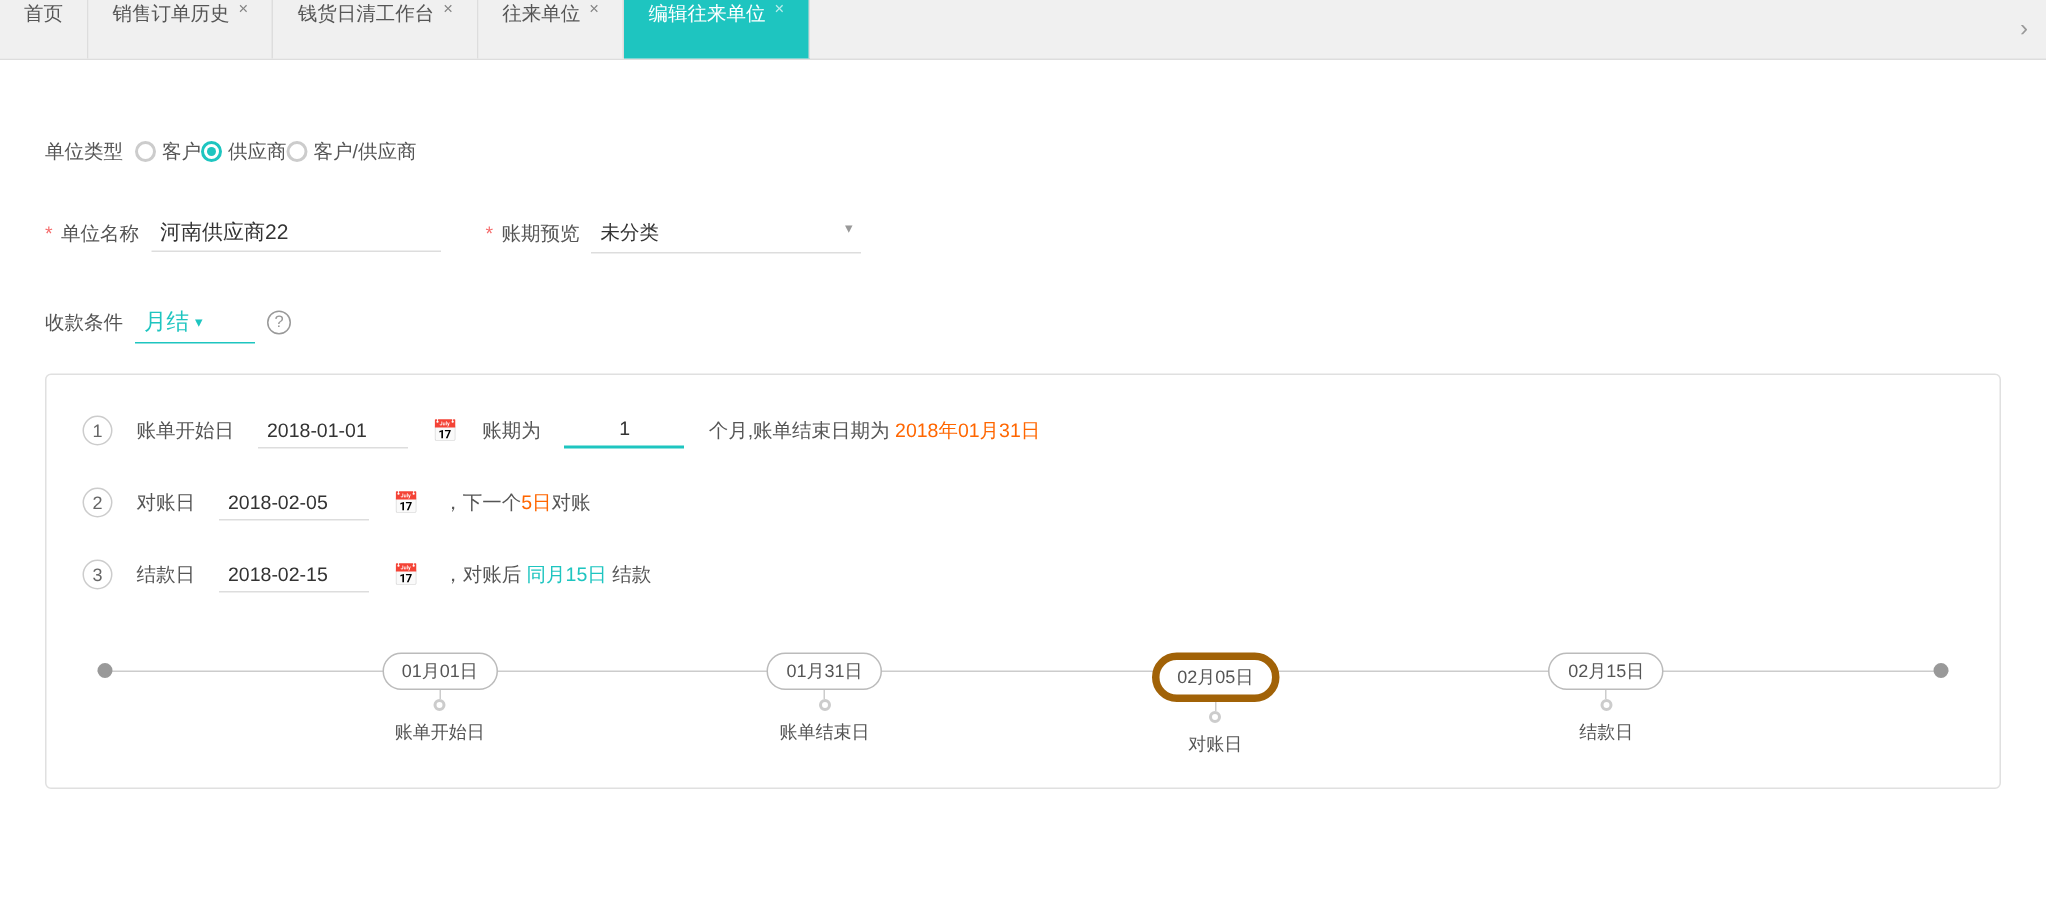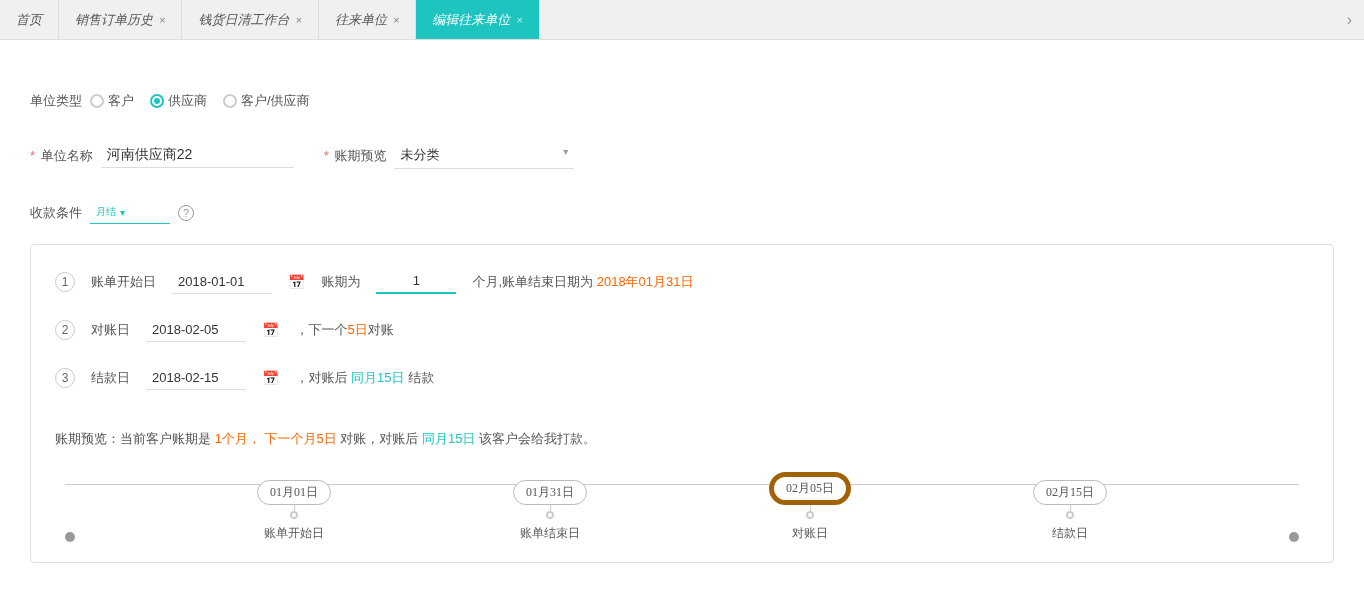--- a/index.html
+++ b/index.html
@@ -9,32 +9,30 @@
     .tab-bar {
       display: flex;
       align-items: center;
       background: #f0f0f0;
       border-bottom: 1px solid #ddd;
       height: 40px;
       padding: 0 0;
     }
     .tab-item {
       display: flex;
-      align-items: center;
       padding: 0 16px;
       height: 100%;
       cursor: pointer;
       font-size: 13px;
       color: #555;
       border-right: 1px solid #ddd;
       background: #f0f0f0;
       white-space: nowrap;
       gap: 6px;
       position: relative;
-      font-style: italic;
     }
     .tab-item.active {
       background: #1ec5c0;
       color: #fff;
     }
     .tab-item .close-icon {
       font-size: 11px;
       color: inherit;
       opacity: 0.7;
       cursor: pointer;
@@ -81,21 +79,20 @@
 
     .required-star {
       color: #f56c6c;
       margin-right: 2px;
     }
 
     
     .radio-group {
       display: flex;
       align-items: center;
-      gap: 16px;
     }
     .radio-item {
       display: flex;
       align-items: center;
       gap: 4px;
       cursor: pointer;
     }
     .radio-circle {
       width: 14px;
       height: 14px;
@@ -149,21 +146,21 @@
       display: flex;
       align-items: center;
       border-bottom: 1px solid #1ec5c0;
       padding: 4px 6px;
       gap: 4px;
       cursor: pointer;
       min-width: 80px;
     }
     .select-value {
       color: #1ec5c0;
-      font-size: 10px;
+      font-size: 15px;
     }
     .select-arrow {
       color: #1ec5c0;
       font-size: 10px;
     }
 
     
     .category-select {
       display: flex;
       align-items: flex-start;
@@ -402,34 +399,26 @@
       </div>
       <span class="step-label">结款日</span>
       <input type="text" class="date-input" value="2018-02-15" style="">
       <span class="cal-icon">📅</span>
       <span class="step-desc">
         ，对账后 <span class="highlight-teal">同月15日</span> 结款
       </span>
     </div>
 
     <div class="preview-section">
-      <div class="preview-text">
-        <span>账期预览：当前客户账期是</span>
-        <span class="highlight-orange">1个月，</span>
-        <span class="highlight-orange">下一个月5日</span>
-        <span>对账，对账后</span>
-        <span class="highlight-teal">同月15日</span>
-        <span>该客户会给我打款。</span>
-      </div>
 
       <div style="position: relative; padding: 0 10px;">
 
         <div style="position: absolute; top: 12px; left: 10px; right: 10px; height: 1px; background: #ccc; z-index: 0;"></div>
 
-        <div style="display: flex; align-items: flex-end; justify-content: space-between; position: relative; z-index: 1; font-family: Liberation Serif, serif;">
+        <div style="display: flex; align-items: flex-start; justify-content: space-between; position: relative; z-index: 1;">
 
           <div style="display: flex; flex-direction: column; align-items: center;">
             <div style="width:10px;height:10px;border-radius:50%;background:#999;border:2px solid #999;margin-top:7px;"></div>
           </div>
 
           <div style="display: flex; flex-direction: column; align-items: center;">
             <div style="border:1px solid #bbb;border-radius:20px;padding:3px 12px;font-size:12px;color:#555;background:#fff;white-space:nowrap;">
               <span>01月01日</span>
             </div>
             <div style="width:1px;height:6px;background:#ccc;"></div>

